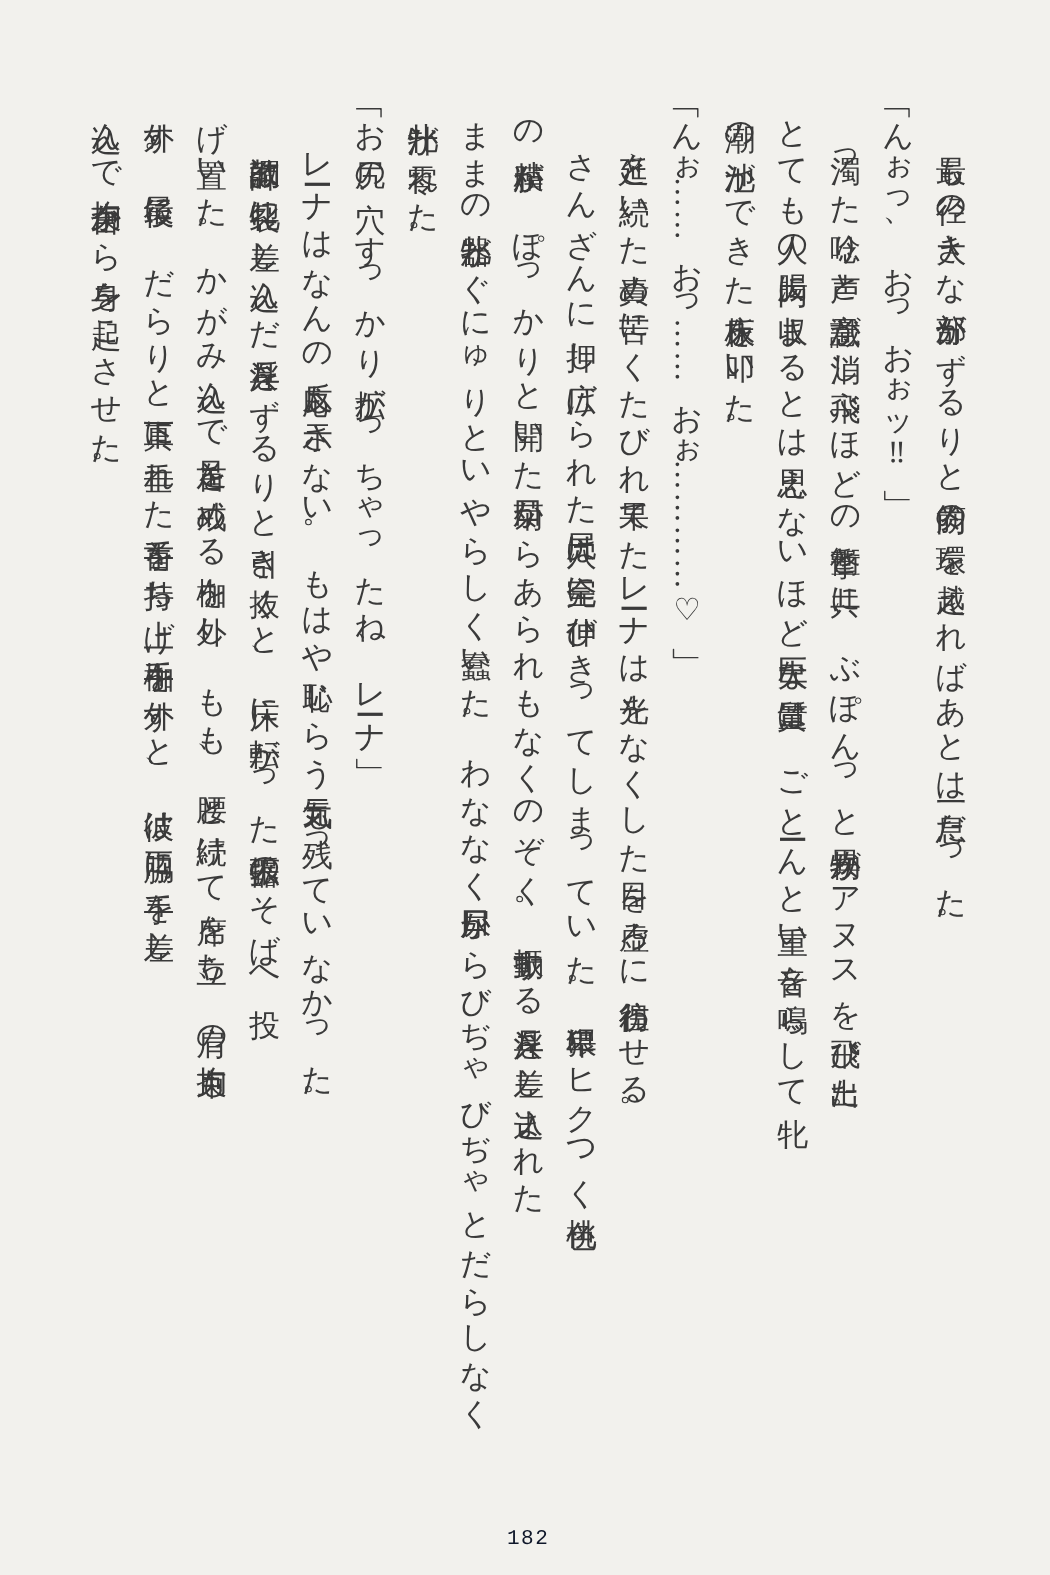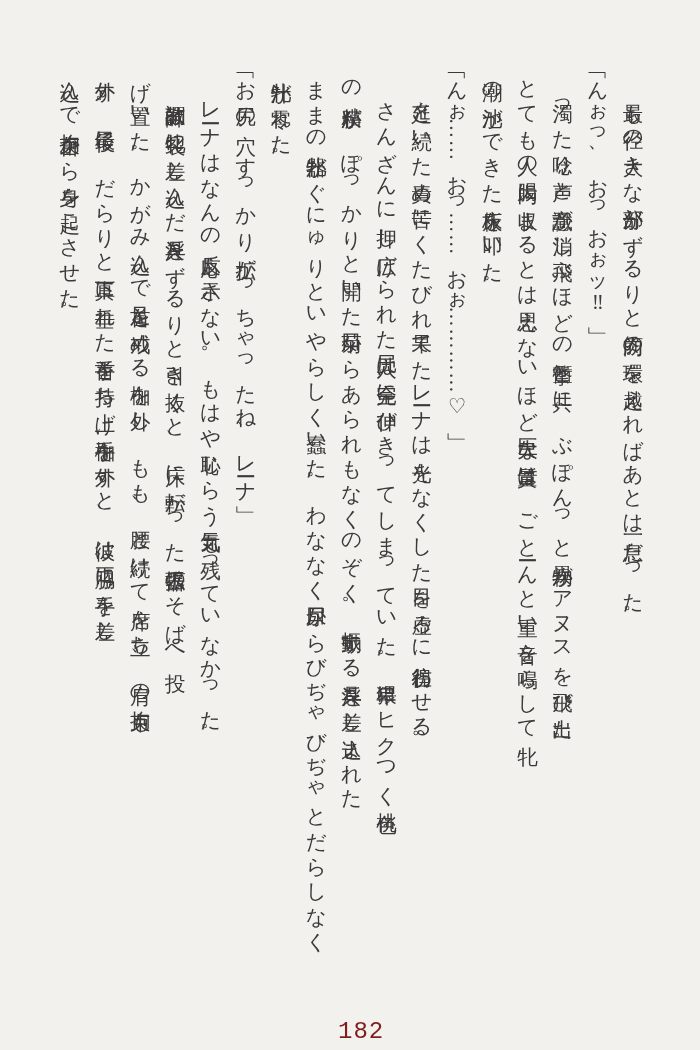--- a/index.html
+++ b/index.html
@@ -31,23 +31,23 @@
   }
   .text-column {
     margin: 0;
     padding: 0;
   }
   .page-number {
     position: absolute;
     left: 338px;
     top: 1018px;
     font-family: "Liberation Mono", "DejaVu Sans Mono", monospace;
-    font-size: 24px;
+    font-size: 14px;
     letter-spacing: 1px;
-    color: #7f1d1d;
+    color: #0f172a;
   }
 </style>
 </head>
 <body>
 
 <div class="page">
   <main class="body-text">
     <p class="text-column">　最も径の大きな部分がずるりと筋肉の環を越えればあとは一息だった。</p>
     <p class="text-column">「んぉっ、おっおぉッ‼」</p>
     <p class="text-column">　濁った唸り声と意識が消し飛ぶほどの衝撃と共に、ぶぽんっと異物がアヌスを飛び出た。</p>

